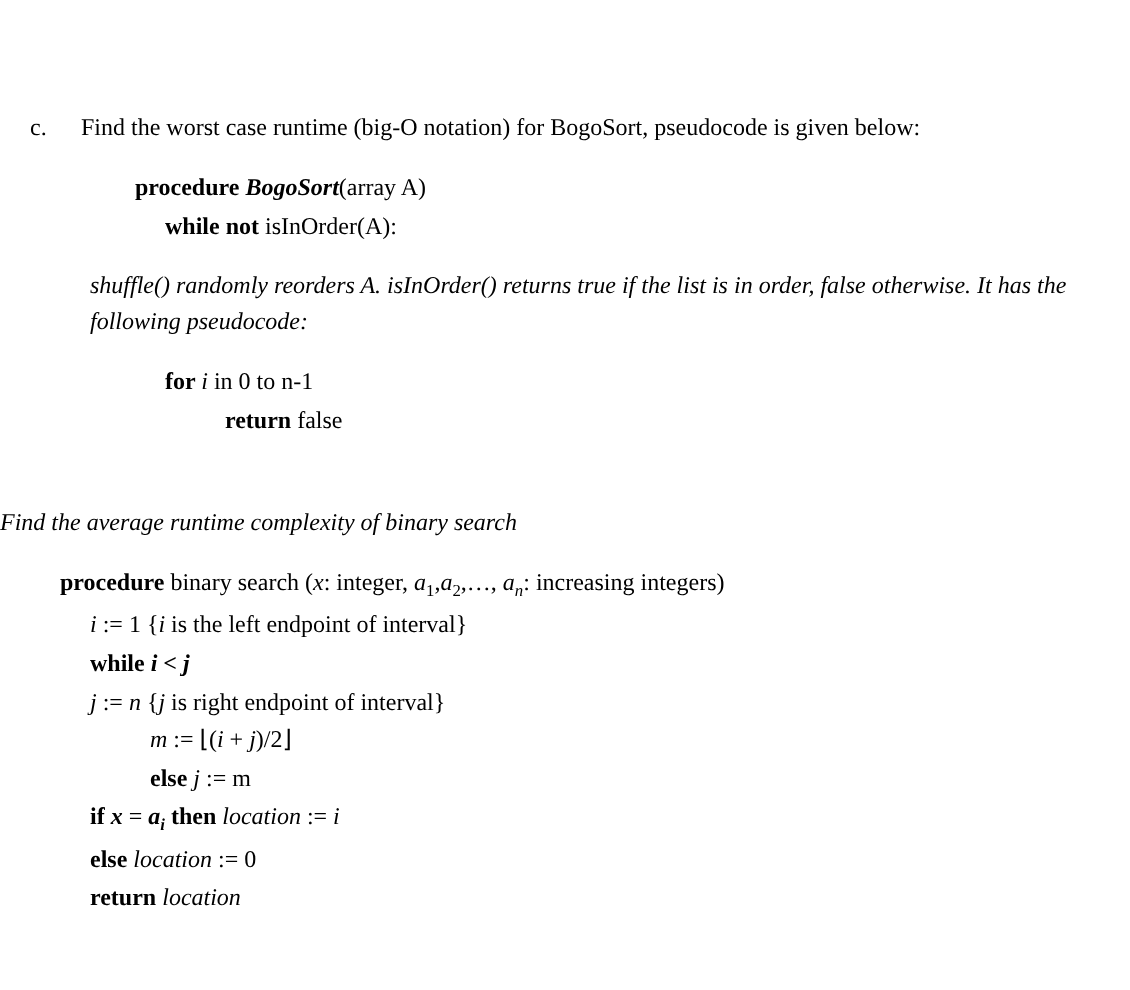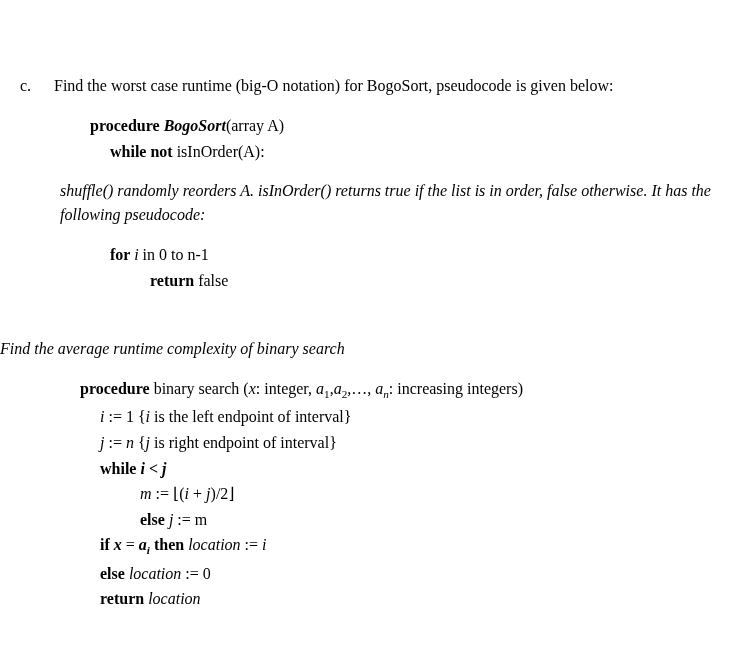--- a/index.html
+++ b/index.html
@@ -25,21 +25,21 @@
       display: inline-block;
       width: 30px;
       margin-left: -30px;
     }
     .code-block {
       padding-left: 90px;
       margin: 10px 0;
       line-height: 1.6;
     }
     .code-block-2 {
-      padding-left: 80px;
+      padding-left: 40px;
       margin: 10px 0;
       line-height: 1.6;
     }
     .desc {
       padding-left: 60px;
       margin: 15px 0;
       font-style: italic;
     }
     .bold {
       font-weight: bold;
@@ -98,24 +98,24 @@
   <div class="find-line">Find the average runtime complexity of binary search</div>
 
   <div class="code-block-2">
     <div>
       <span class="bold">procedure </span><span>binary search (</span><span class="italic">x</span><span>: integer, </span><span class="italic">a</span><span class="sub">1</span><span>,</span><span class="italic">a</span><span class="sub">2</span><span>,…, </span><span class="italic">a</span><span class="sub italic">n</span><span>: increasing integers)</span>
     </div>
     <div class="indent-1">
       <span class="italic">i </span><span>:= 1 {</span><span class="italic">i </span><span>is the left endpoint of interval}</span>
     </div>
     <div class="indent-1">
-      <span class="italic">j </span><span>:= </span><span class="italic">n </span><span>{</span><span class="italic">j </span><span>is right endpoint of interval}</span>
+      <span class="bold">while </span><span class="bolditalic">i </span><span class="bold">&lt; </span><span class="bolditalic">j</span>
     </div>
     <div class="indent-1">
-      <span class="bold">while </span><span class="bolditalic">i </span><span class="bold">&lt; </span><span class="bolditalic">j</span>
+      <span class="italic">j </span><span>:= </span><span class="italic">n </span><span>{</span><span class="italic">j </span><span>is right endpoint of interval}</span>
     </div>
     <div class="indent-3">
       <span class="italic">m </span><span>:= ⌊(</span><span class="italic">i </span><span>+ </span><span class="italic">j</span><span>)/2⌋</span>
     </div>
     <div class="indent-3">
       <span class="bold">else </span><span class="italic">j </span><span>:= m</span>
     </div>
     <div class="indent-1">
       <span class="bold">if </span><span class="bolditalic">x </span><span>= </span><span class="bolditalic">a</span><span class="sub bolditalic">i</span><span class="bold"> then </span><span class="italic">location </span><span>:= </span><span class="italic">i</span>
     </div>

